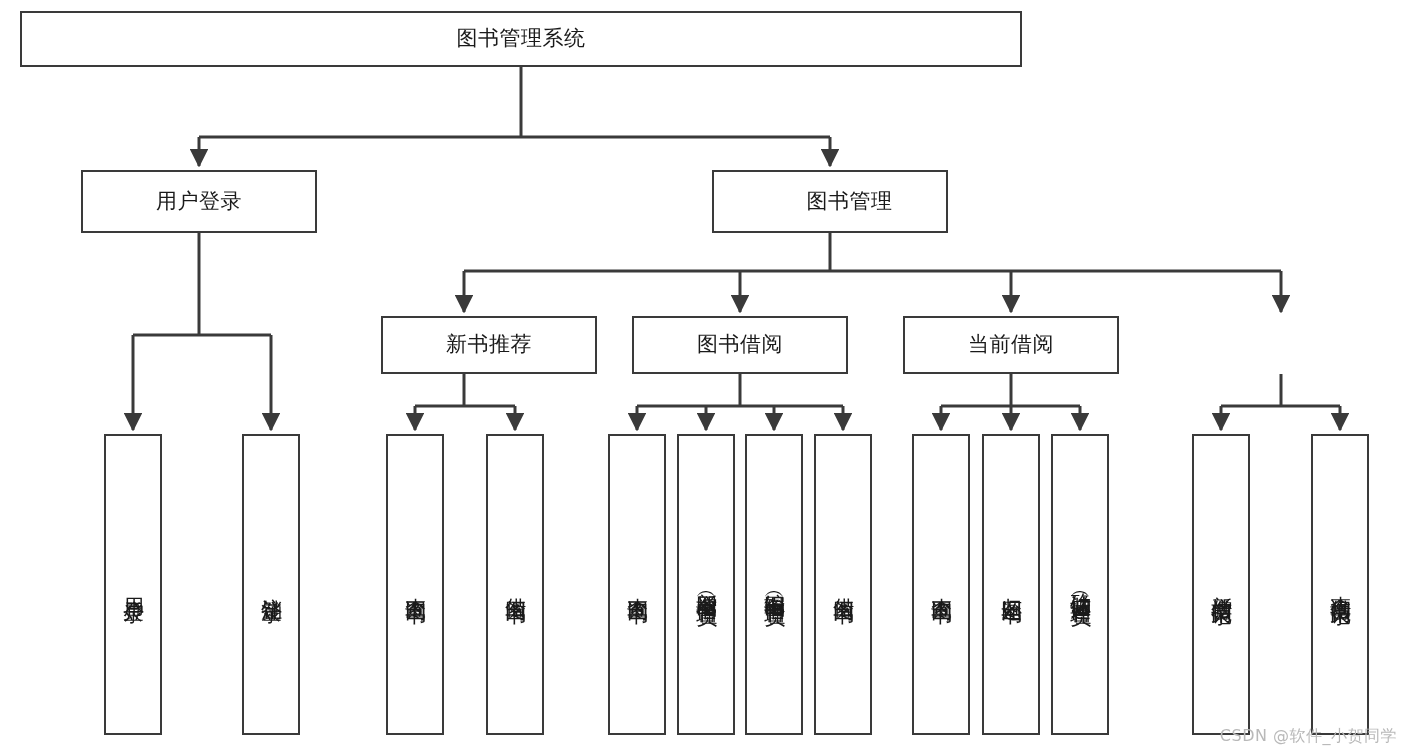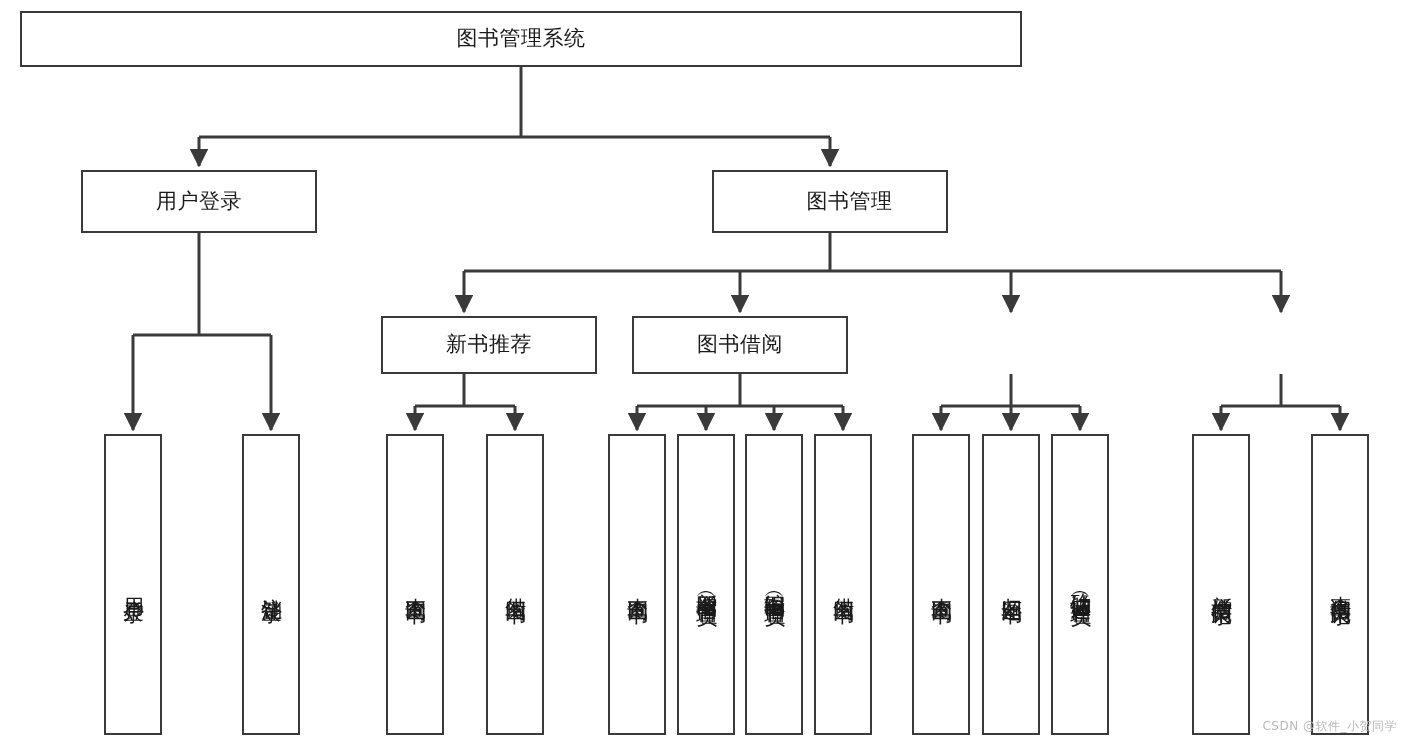--- a/index.html
+++ b/index.html
@@ -51,22 +51,22 @@
     white-space: nowrap;
   }
   .node.v .vtext {
     writing-mode: vertical-rl;
     text-orientation: upright;
     display: block;
   }
   .watermark {
     position: absolute;
     right: 8px;
-    bottom: 12px;
-    font-size: 12px;
+    bottom: 0;
+    font-size: 16px;
     color: #b9b9b9;
     letter-spacing: 0.5px;
     white-space: nowrap;
     user-select: none;
   }
 </style>
 </head>
 <body>
 
 <div id="canvas">
@@ -131,20 +131,23 @@
   <div class="node h" style="left:712px; top:170px; width:236px; height:63px;padding-left:39px;">
     <span>图书管理</span>
   </div>
 
   <div class="node h" style="left:362px; top:316px; width:216px; height:58px;margin-left:19px;">
     <span>新书推荐</span>
   </div>
   <div class="node h" style="left:632px; top:316px; width:216px; height:58px;justify-content:center;">
     <span>图书借阅</span>
   </div>
+  <div class="node h" style="left:903px; top:316px; width:216px; height:58px;">
+    <span>当前借阅</span>
+  </div>
 
   <div class="node v" style="left:104px; top:434px; width:58px; height:301px;">
     <span class="vtext">用户登录</span>
   </div>
   <div class="node v" style="left:242px; top:434px; width:58px; height:301px;">
     <span class="vtext">注销登录</span>
   </div>
 
   <div class="node v" style="left:386px; top:434px; width:58px; height:301px;">
     <span class="vtext">查询图书</span>

